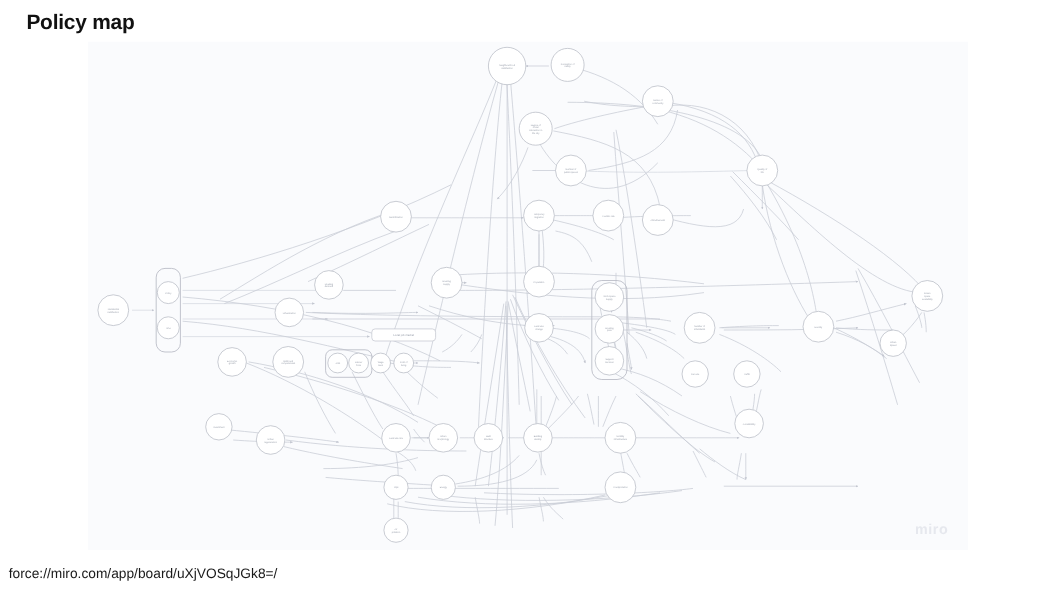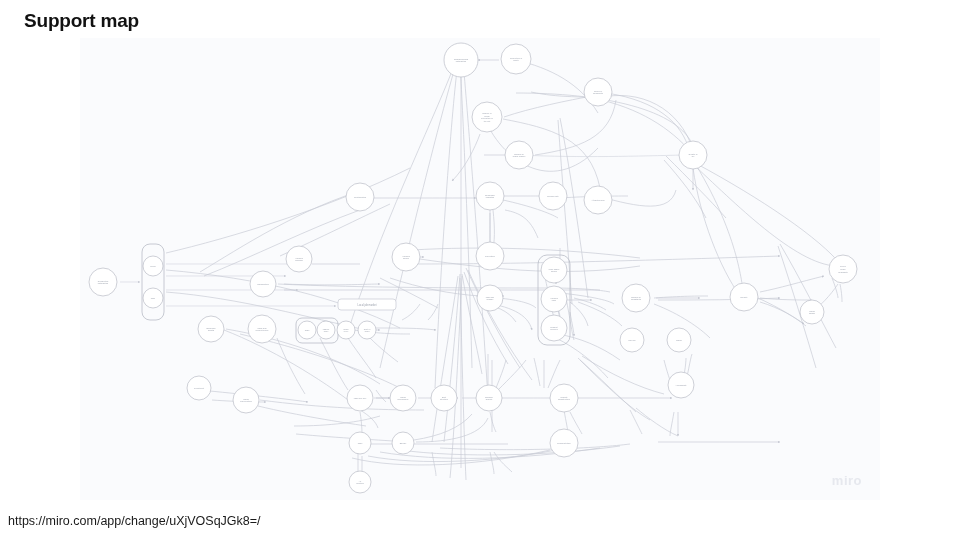--- a/index.html
+++ b/index.html
@@ -111,21 +111,21 @@
     text-anchor: middle;
     dominant-baseline: middle;
   }
   .arrow-mark {
     fill: #c2c5cf;
   }
 </style>
 </head>
 <body>
 
-<div id="page-title">Support map</div>
+<div id="page-title">Policy map</div>
 
 <div id="board-canvas">
 
   <svg id="board-svg" viewBox="0 0 800 462" xmlns="http://www.w3.org/2000/svg">
 
     <defs>
       <marker id="ar" markerWidth="4" markerHeight="4" refX="3.2" refY="1.6" orient="auto" markerUnits="strokeWidth">
         <path d="M0,0 L3.4,1.6 L0,3.2 z" class="arrow-mark"></path>
       </marker>
     </defs>
@@ -527,13 +527,13 @@
           <circle class="node-circle" cx="280" cy="444" r="11"></circle>
           <text class="node-label" x="280" y="442.7"><tspan x="280">Air</tspan><tspan x="280" dy="2.6">pollution</tspan></text>
         </g>
       </g>
 
   </svg>
 
   <div id="miro-watermark">miro</div>
 </div>
 
-<div id="url-caption">https://miro.com/app/change/uXjVOSqJGk8=/</div>
+<div id="url-caption">force://miro.com/app/board/uXjVOSqJGk8=/</div>
 
 </body></html>

